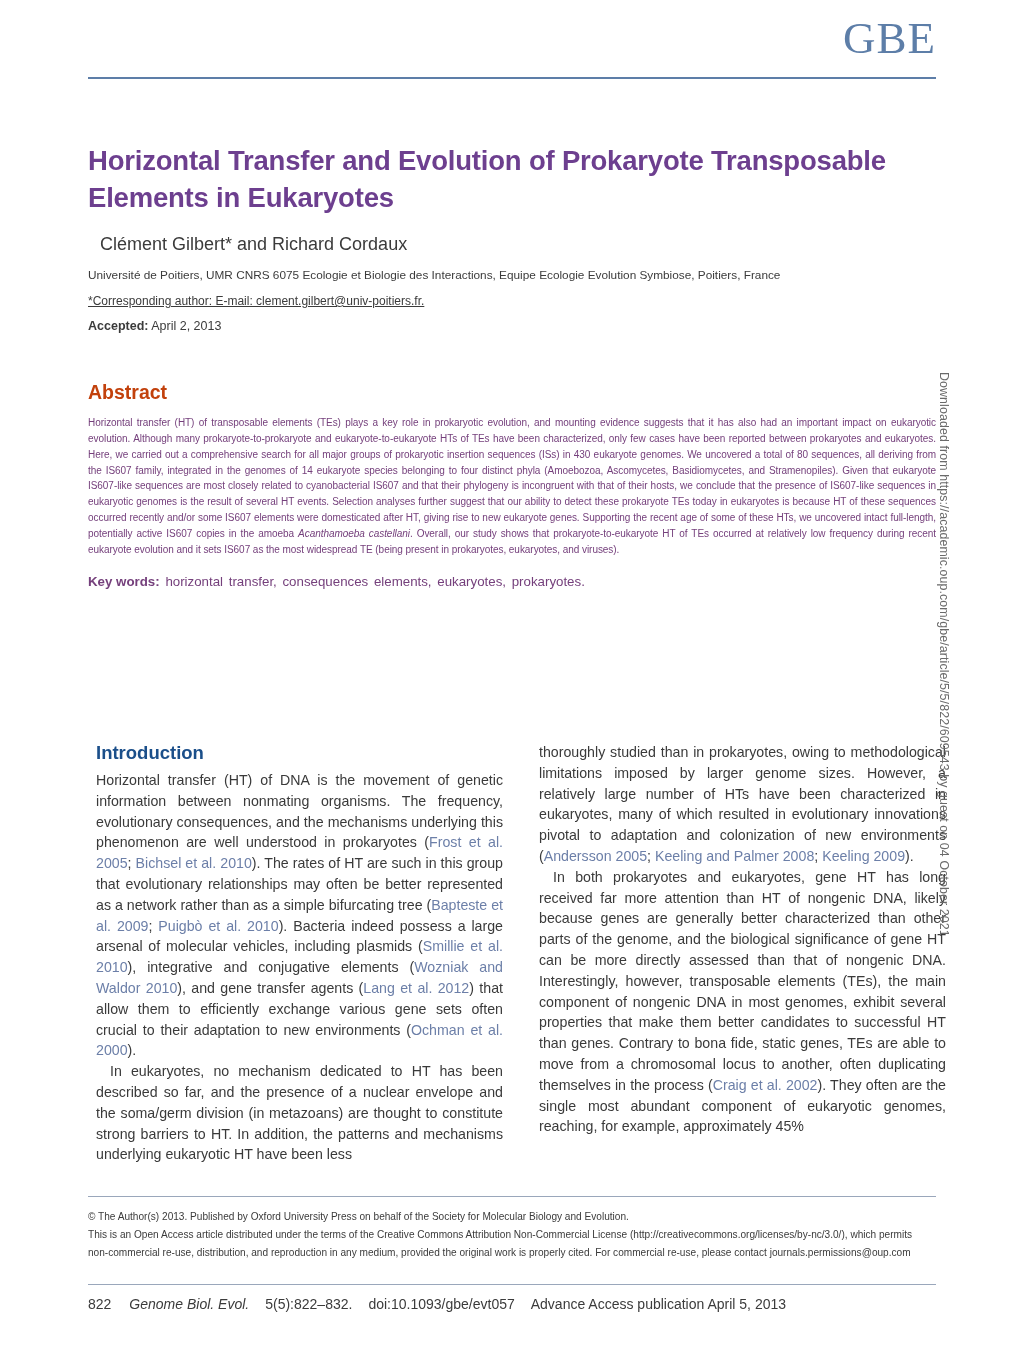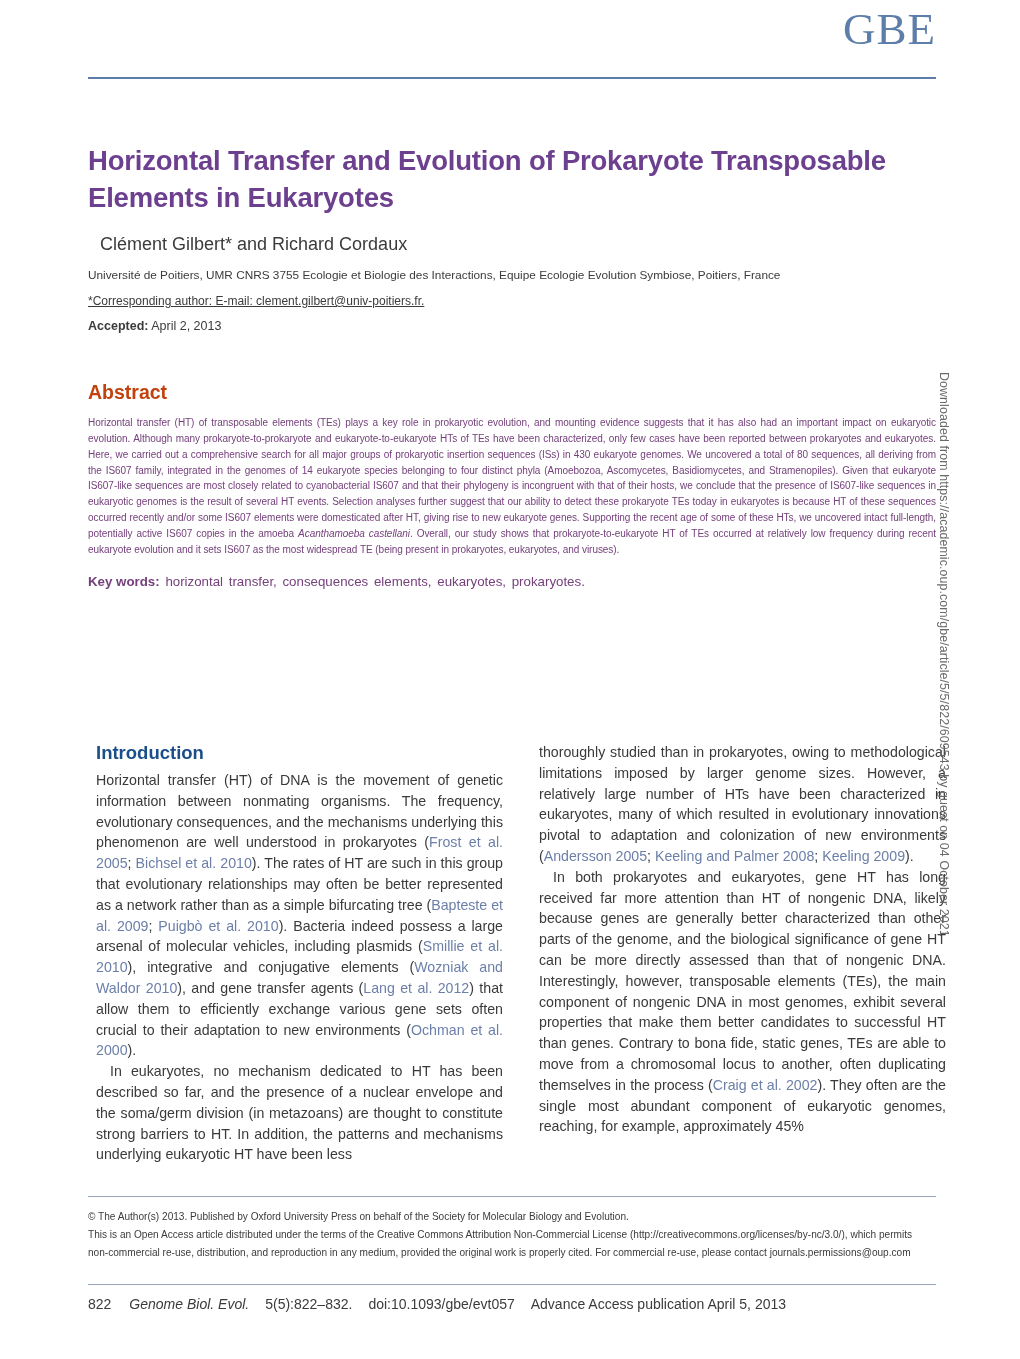--- a/index.html
+++ b/index.html
@@ -16,21 +16,21 @@
     width: 1020px;
     height: 1359px;
     background: #ffffff;
     overflow: hidden;
     box-sizing: border-box;
   }
 
   
   .masthead {
     position: absolute;
-    top: 7px;
+    top: 16px;
     left: 88px;
     width: 848px;
     height: 62px;
   }
   .gbe-logo {
     position: absolute;
     right: 0;
     top: 0;
     font-family: "Liberation Serif", serif;
     font-size: 45px;
@@ -212,21 +212,21 @@
 <div class="page">
 
   <div class="masthead">
     <div class="gbe-logo">GBE</div>
   </div>
   <div class="masthead-rule"></div>
 
   <div class="title-block">
     <h1 class="article-title">Horizontal Transfer and Evolution of Prokaryote Transposable Elements in Eukaryotes</h1>
     <p class="authors">Clément Gilbert* and Richard Cordaux</p>
-    <p class="affiliation">Université de Poitiers, UMR CNRS 3755 Ecologie et Biologie des Interactions, Equipe Ecologie Evolution Symbiose, Poitiers, France</p>
+    <p class="affiliation">Université de Poitiers, UMR CNRS 6075 Ecologie et Biologie des Interactions, Equipe Ecologie Evolution Symbiose, Poitiers, France</p>
     <p class="corresponding">*Corresponding author: E-mail: clement.gilbert@univ-poitiers.fr.</p>
     <p class="accepted"><b>Accepted:</b> <span>April 2, 2013</span></p>
   </div>
 
   <div class="abstract-block">
     <div class="abstract-heading">Abstract</div>
     <p class="abstract-text"><span>Horizontal transfer (HT) of transposable elements (TEs) plays a key role in prokaryotic evolution, and mounting evidence suggests that it has also had an important impact on eukaryotic evolution. Although many prokaryote-to-prokaryote and eukaryote-to-eukaryote HTs of TEs have been characterized, only few cases have been reported between prokaryotes and eukaryotes. Here, we carried out a comprehensive search for all major groups of prokaryotic insertion sequences (ISs) in 430 eukaryote genomes. We uncovered a total of 80 sequences, all deriving from the IS607 family, integrated in the genomes of 14 eukaryote species belonging to four distinct phyla (Amoebozoa, Ascomycetes, Basidiomycetes, and Stramenopiles). Given that eukaryote IS607-like sequences are most closely related to cyanobacterial IS607 and that their phylogeny is incongruent with that of their hosts, we conclude that the presence of IS607-like sequences in eukaryotic genomes is the result of several HT events. Selection analyses further suggest that our ability to detect these prokaryote TEs today in eukaryotes is because HT of these sequences occurred recently and/or some IS607 elements were domesticated after HT, giving rise to new eukaryote genes. Supporting the recent age of some of these HTs, we uncovered intact full-length, potentially active IS607 copies in the amoeba </span><i>Acanthamoeba castellani</i><span>. Overall, our study shows that prokaryote-to-eukaryote HT of TEs occurred at relatively low frequency during recent eukaryote evolution and it sets IS607 as the most widespread TE (being present in prokaryotes, eukaryotes, and viruses).</span></p>
     <p class="keywords"><b>Key words:</b> <span>horizontal transfer, consequences elements, eukaryotes, prokaryotes.</span></p>
   </div>
 

